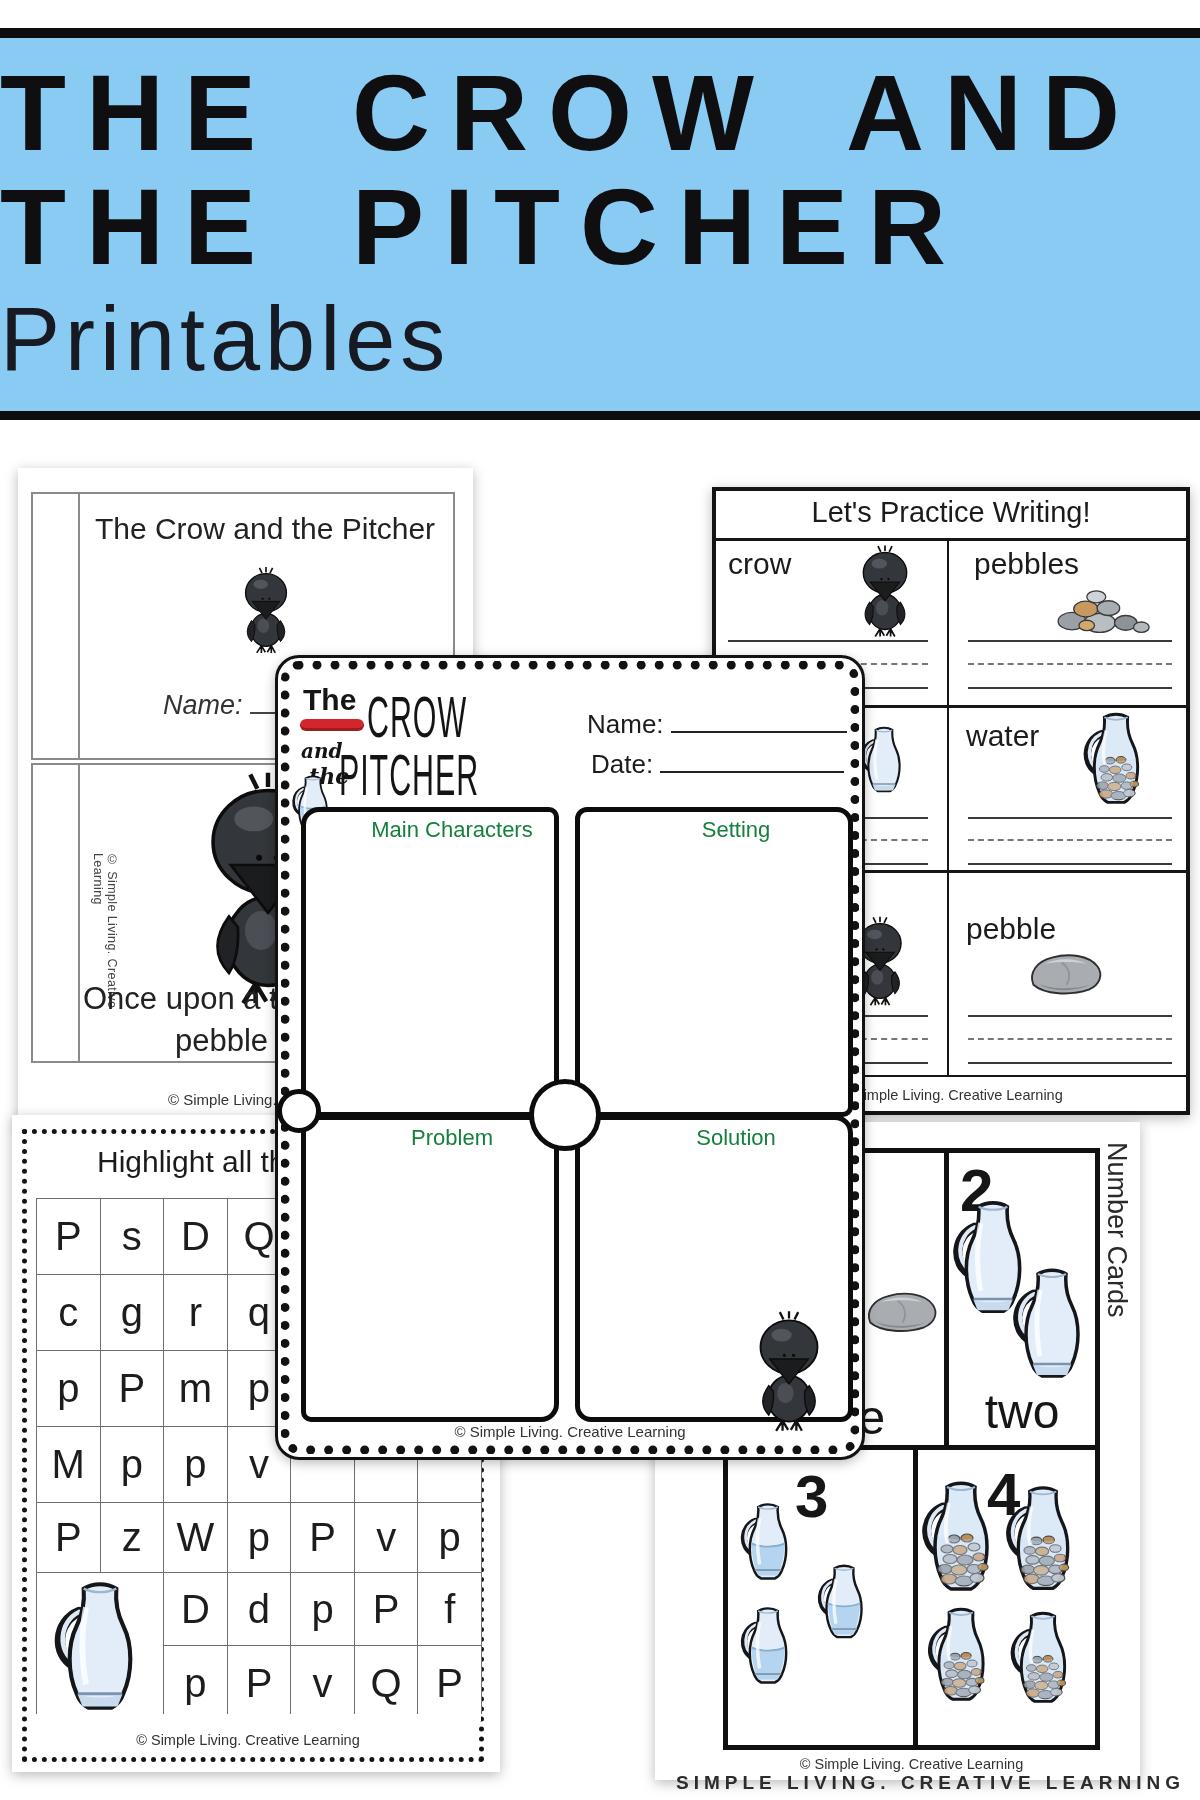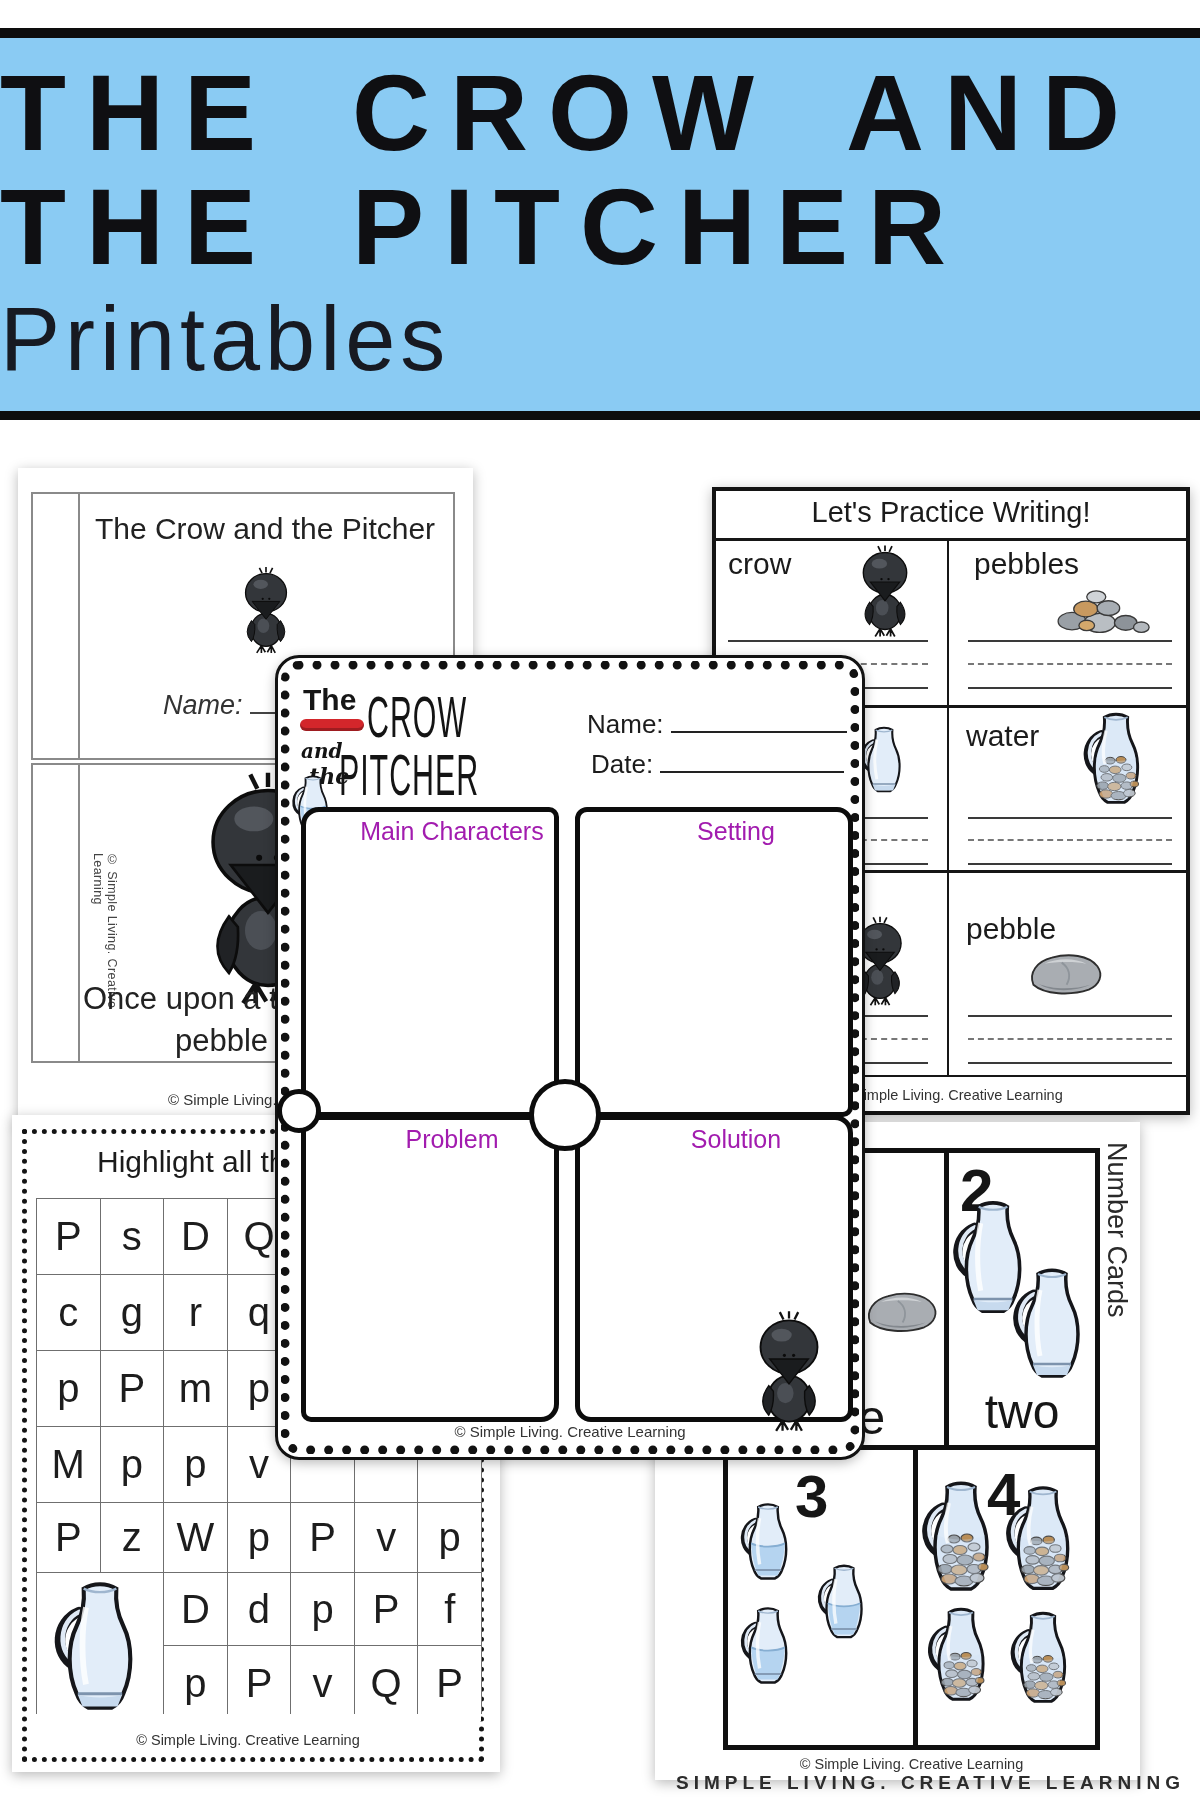--- a/index.html
+++ b/index.html
@@ -73,21 +73,21 @@
   .organizer{left:275px;top:655px;width:590px;height:805px;z-index:5;border-radius:26px;}
   .org-thin{position:absolute;left:0;top:0;right:0;bottom:0;border:3px solid #121212;border-radius:24px;}
   .org-dots{position:absolute;left:6px;top:6px;right:6px;bottom:6px;border:9px dotted #121212;border-radius:18px;}
   .lg-the{position:absolute;left:28px;top:28px;font-size:30px;font-weight:700;color:#151515;}
   .lg-bar{position:absolute;left:25px;top:64px;width:64px;height:12px;background:#D3262B;border-radius:6px;box-shadow:inset 0 -3px 0 rgba(0,0,0,.25);}
   .lg-big{position:absolute;font-size:32px;font-weight:500;color:#141414;letter-spacing:1px;transform:scale(.95,1.8);transform-origin:left top;}
   .lg-script{position:absolute;font-family:"DejaVu Serif",serif;font-style:italic;font-weight:700;color:#141414;}
   .org-field{position:absolute;font-size:26px;color:#1c1c1c;}
   .org-fline{display:inline-block;border-bottom:2px solid #222;height:20px;}
   .obox{position:absolute;border:5px solid #0c0c0c;border-radius:16px;background:#fff;}
-  .obox-label{position:absolute;left:0;right:0;top:5px;text-align:center;font-size:25px;color:#a21caf;padding-left:44px;}
+  .obox-label{position:absolute;left:0;right:0;top:5px;text-align:center;font-size:22px;color:#15803d;padding-left:44px;}
   .oblob{position:absolute;background:#fff;border:5px solid #0c0c0c;border-radius:50%;}
   .org-foot{position:absolute;left:0;right:0;top:768px;text-align:center;font-size:15px;color:#333;}
 
   .brand-foot{position:absolute;left:676px;top:1772px;font-size:19px;font-weight:700;letter-spacing:5px;color:#2c2c2c;z-index:6;white-space:nowrap;}
 </style>
 </head>
 <body>
 
 <svg width="0" height="0" style="position:absolute">
   <defs>

